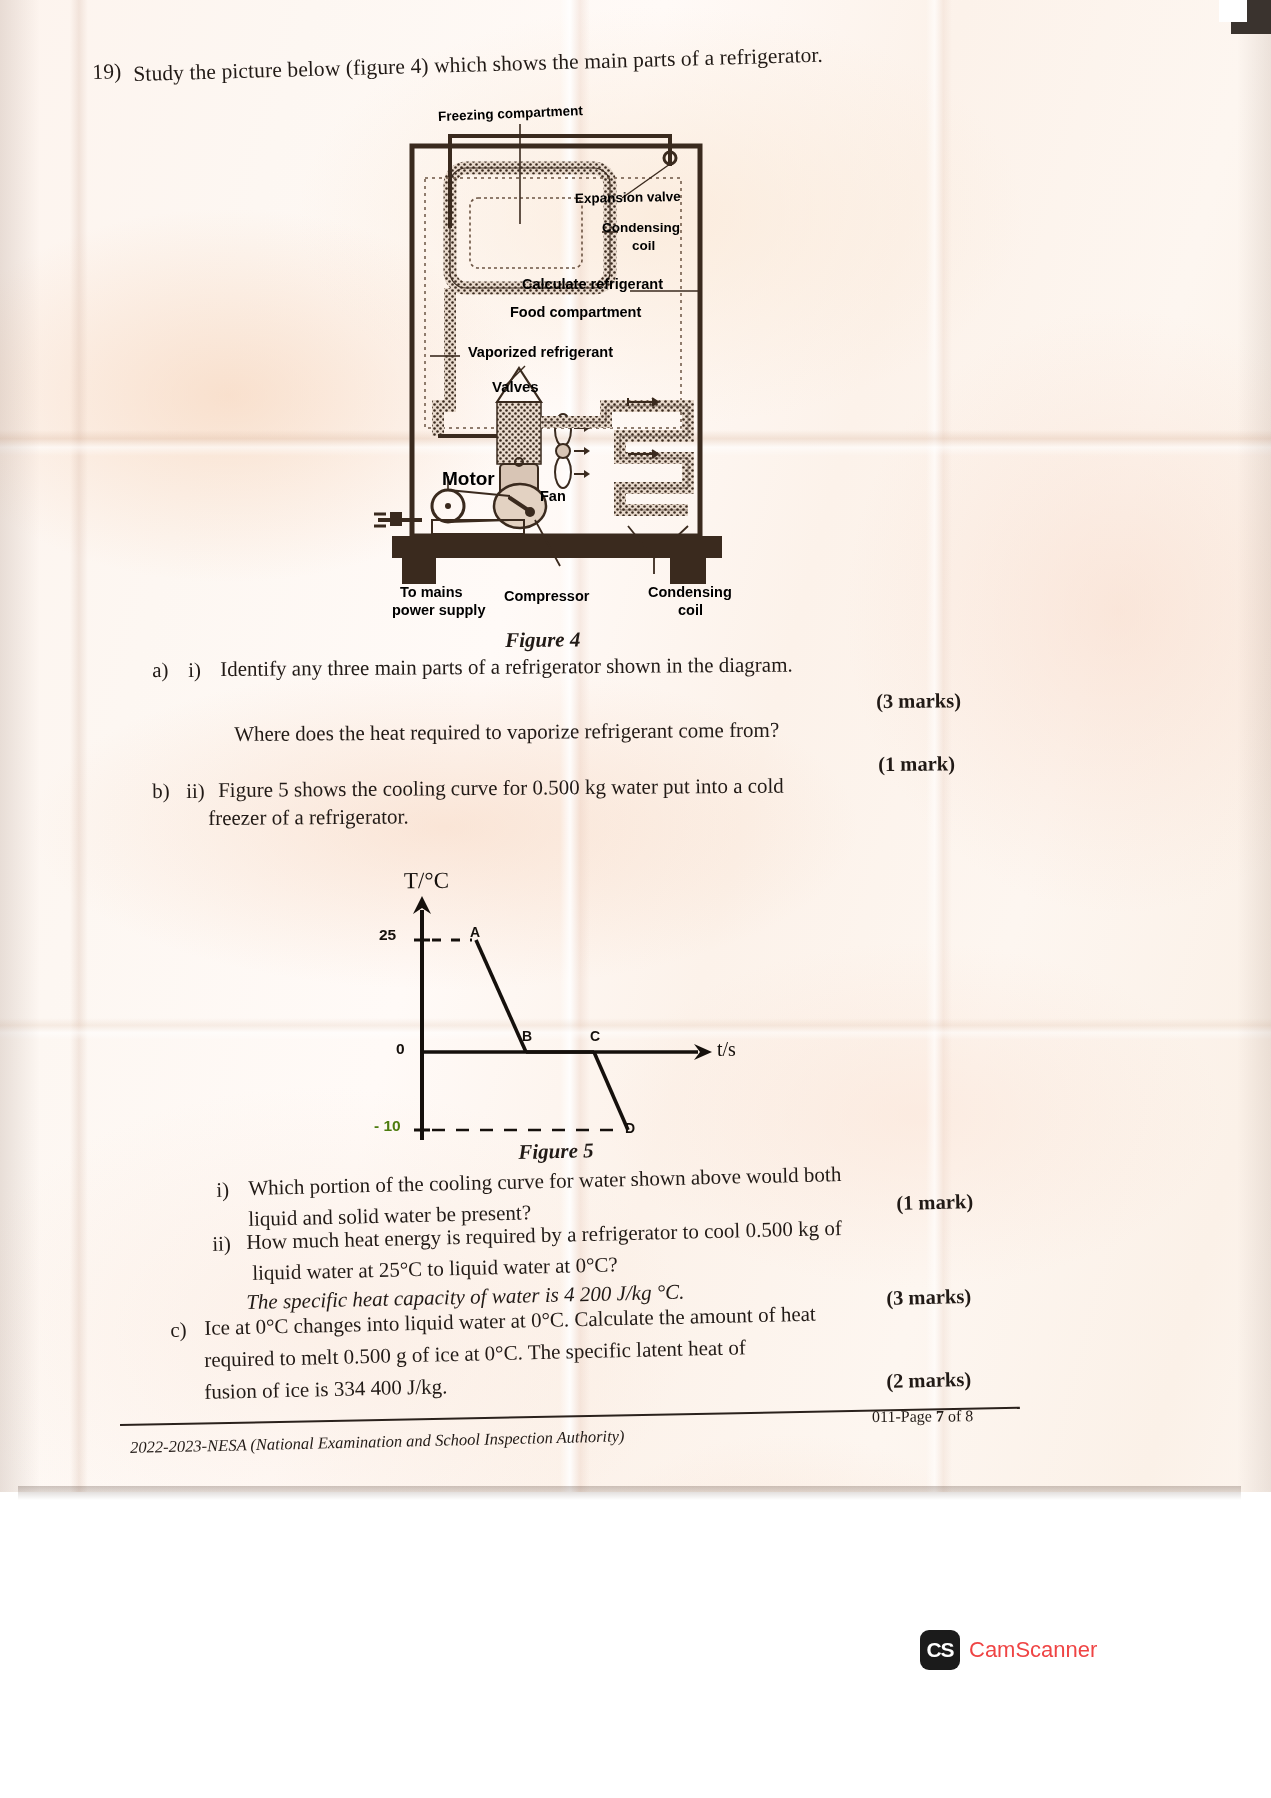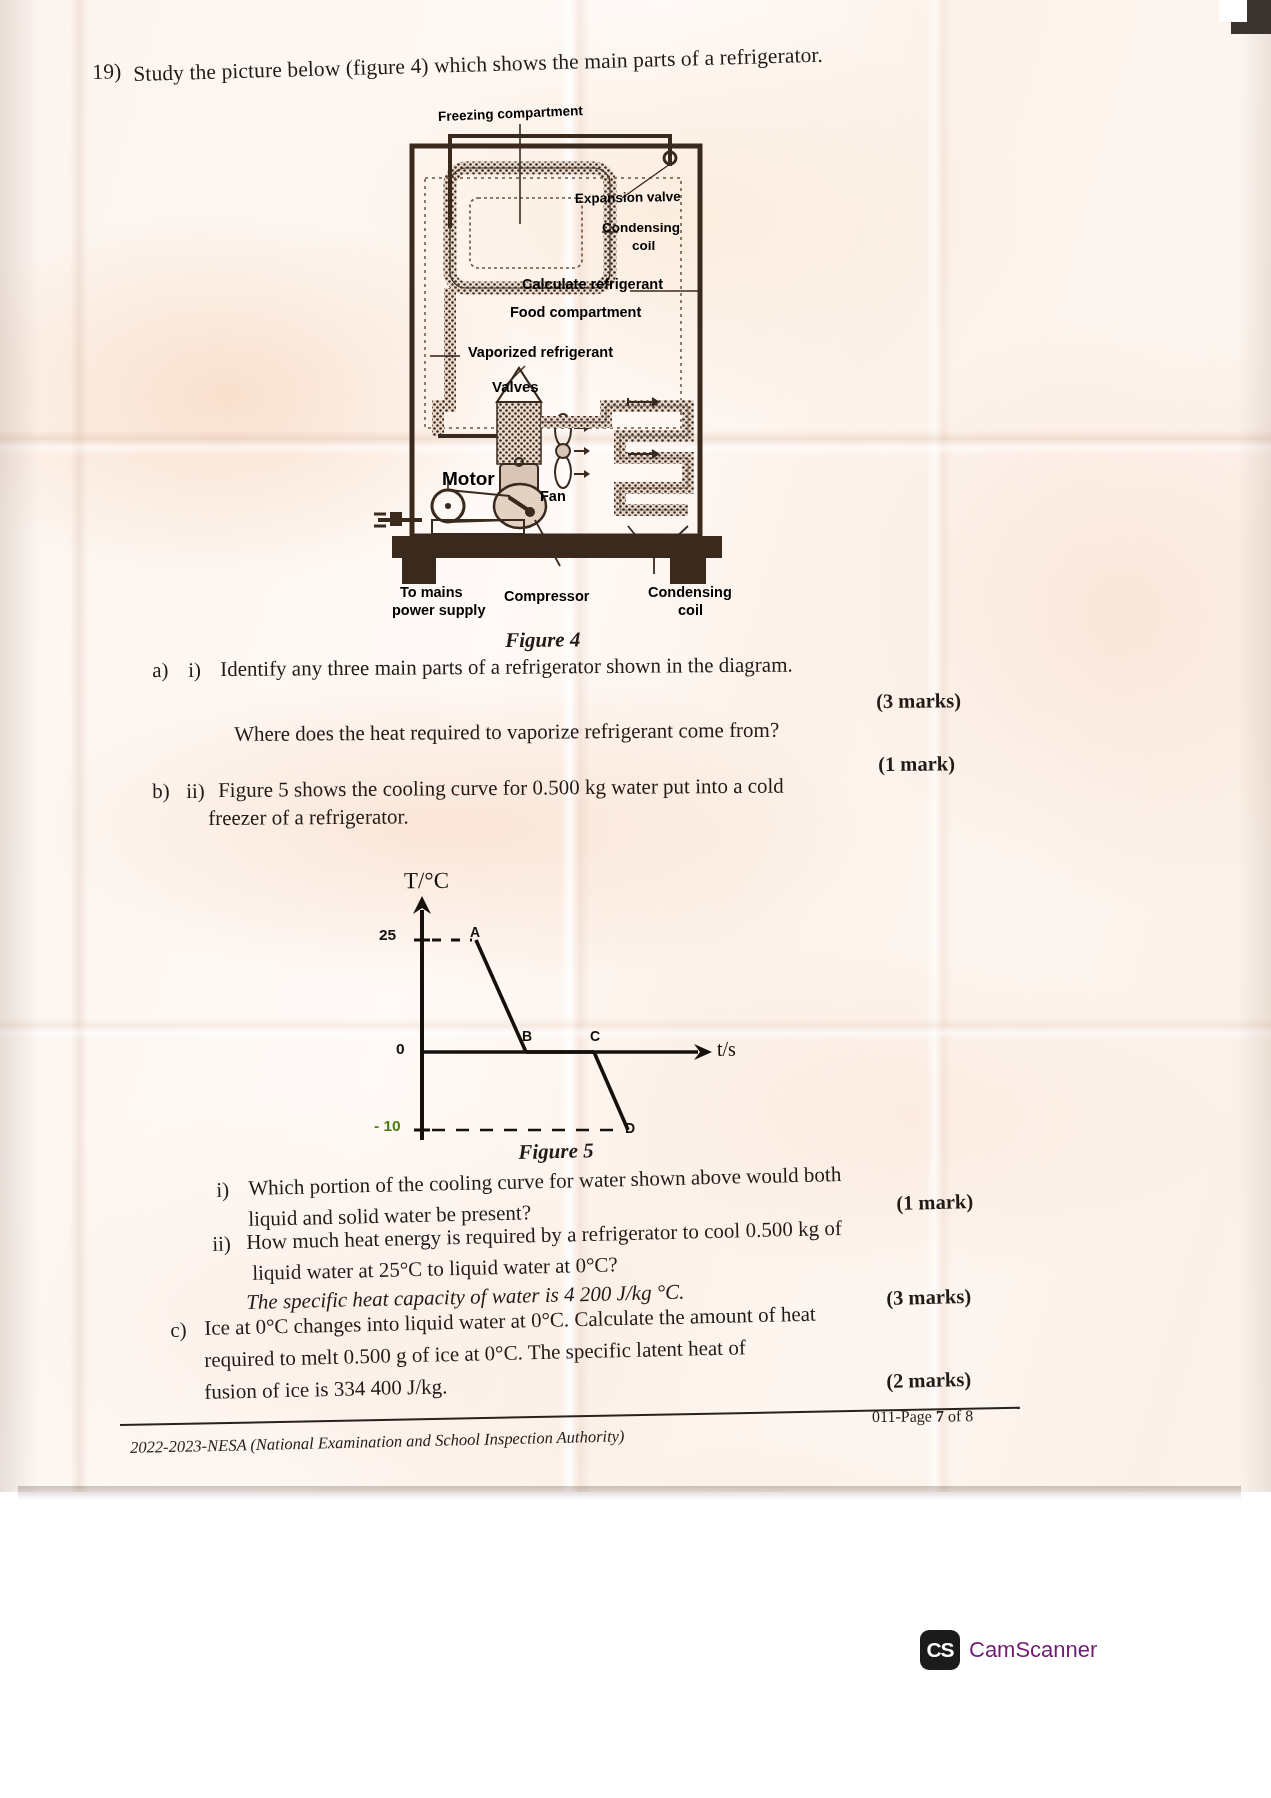--- a/index.html
+++ b/index.html
@@ -54,21 +54,21 @@
 
   
   .fig5{position:absolute;left:380px;top:862px;width:400px;height:290px;}
 
   
   .frule{position:absolute;left:120px;top:1424px;width:900px;height:2px;background:#2a211c;transform:rotate(-1.1deg);transform-origin:left top;}
 
   
   .cs{position:absolute;left:920px;top:1630px;display:flex;align-items:center;gap:9px;text-align:right;}
   .cs-ic{width:40px;height:40px;border-radius:9px;background:#1b1b1b;color:#fff;font-family:"Liberation Sans",sans-serif;font-weight:bold;font-size:21px;display:flex;align-items:center;justify-content:center;letter-spacing:-1px;}
-  .cs-tx{font-family:"Liberation Sans",sans-serif;font-size:22px;color:#701a75;}
+  .cs-tx{font-family:"Liberation Sans",sans-serif;font-size:22px;color:#ef4444;}
   .nowrap{white-space:nowrap;}
 </style>
 </head>
 <body>
 
 <div class="page">
   <div class="paper"></div>
   <div class="crease c1"></div>
   <div class="crease c2"></div>
   <div class="crease c3"></div>

